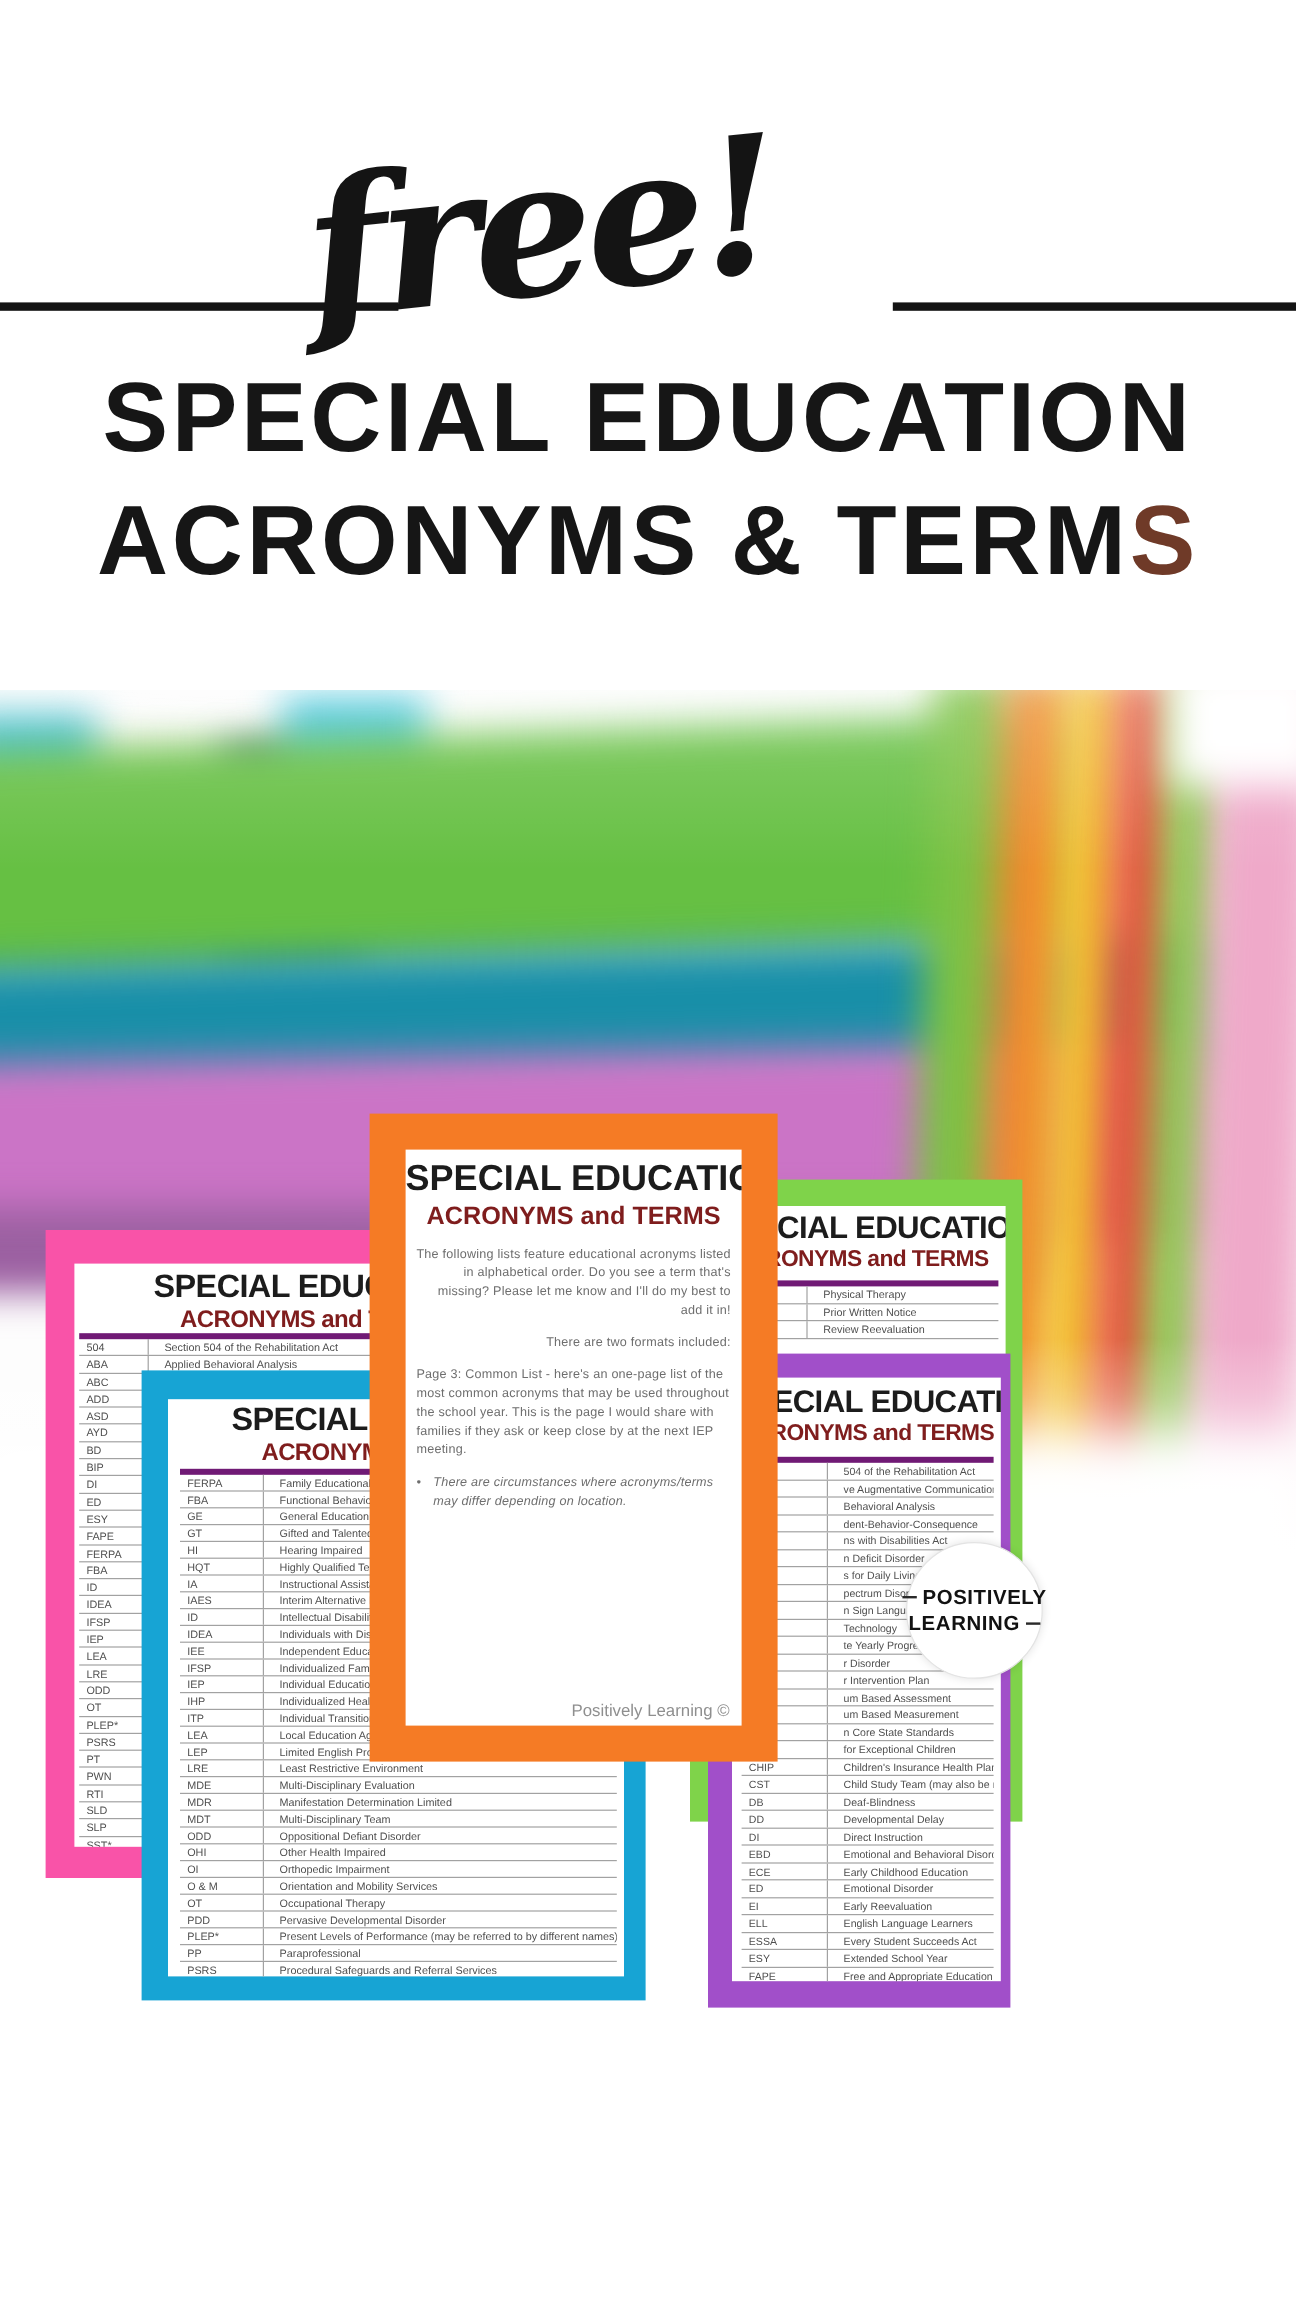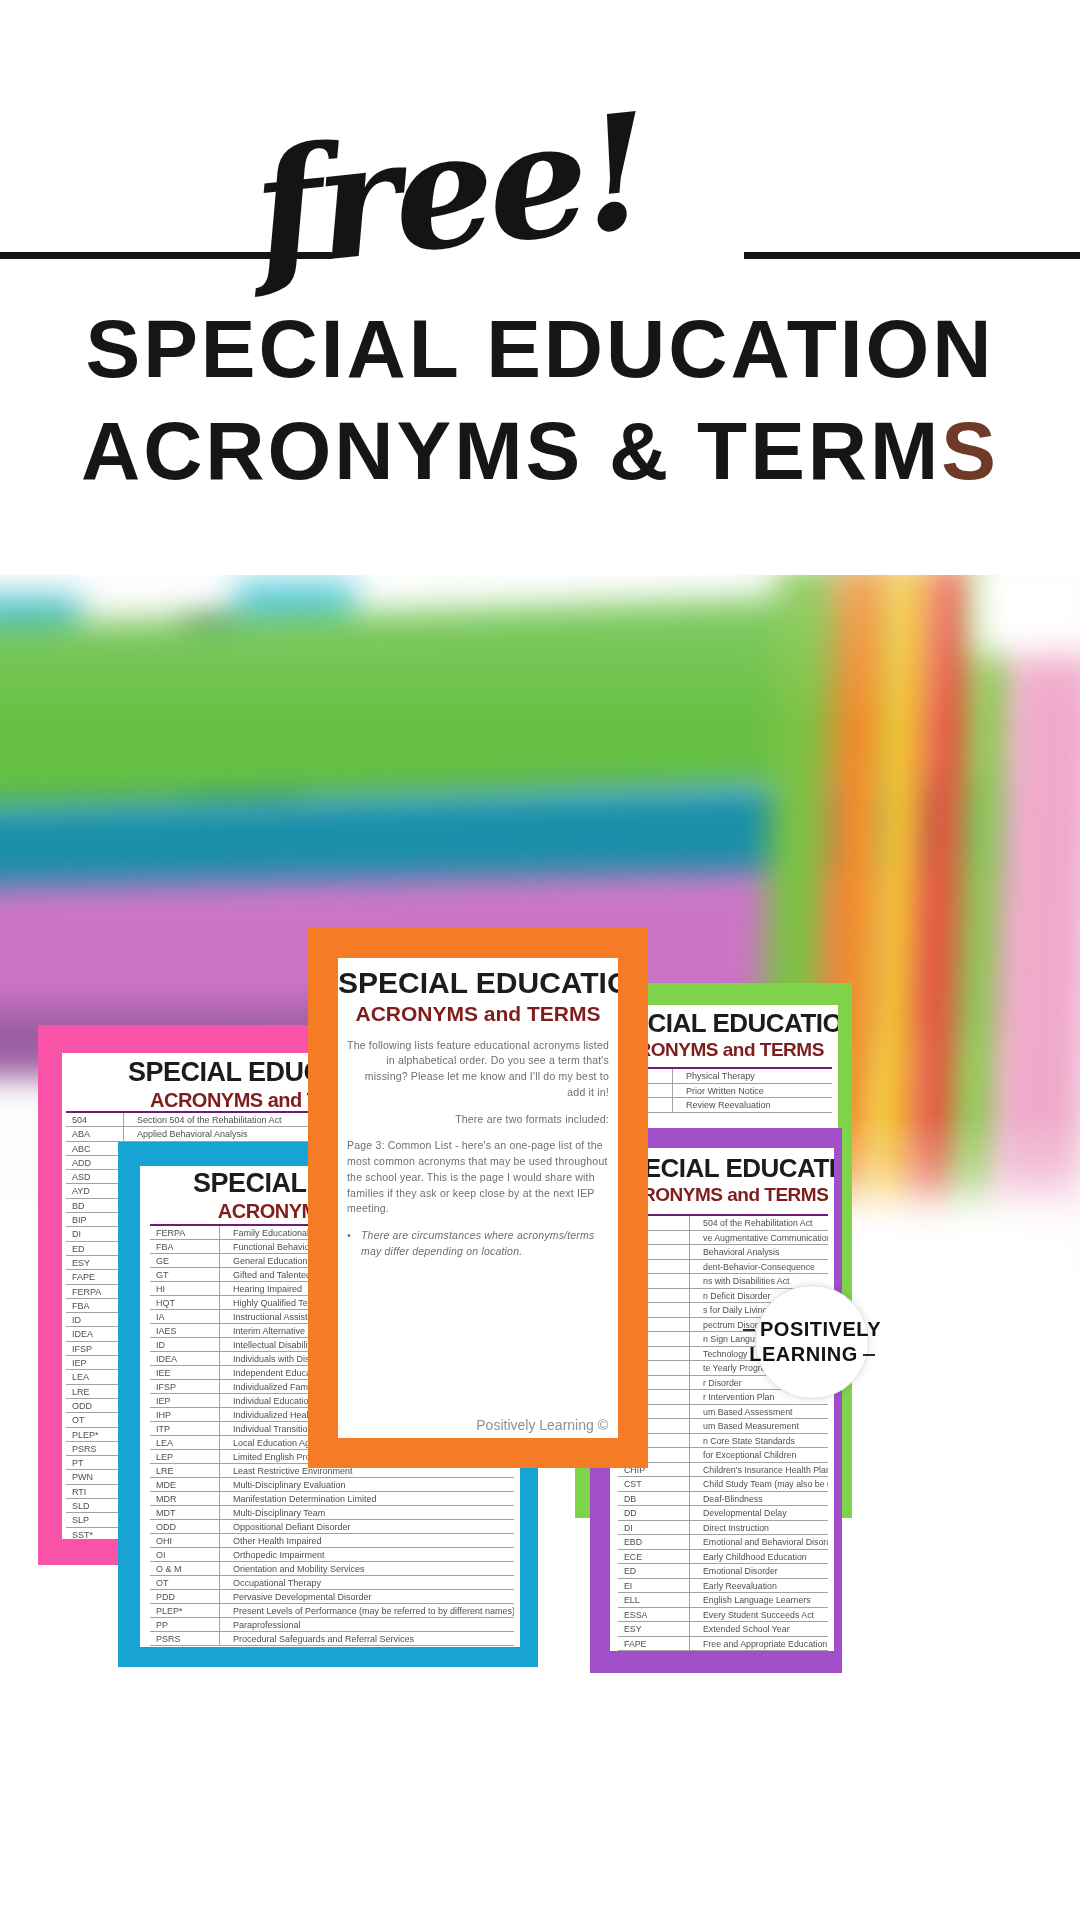--- a/index.html
+++ b/index.html
@@ -26,21 +26,21 @@
                   background:linear-gradient(to bottom, rgba(255,255,255,0.22) 0%, rgba(255,255,255,0) 20%,
                              rgba(255,255,255,0) 72%, #ffffff 96%); }
 
   
   .doc { position:absolute; }
   .page-inner { position:absolute; background:#ffffff; overflow:hidden; }
   .doc-title1 { font-weight:700; color:#1c1c1c; letter-spacing:-0.5px; white-space:nowrap; overflow:hidden;
                 font-size:27px; line-height:1.15; text-align:center; }
   .doc-title2 { font-weight:700; color:#7f1d1d; letter-spacing:-0.5px; white-space:nowrap; overflow:hidden;
                 font-size:20px; line-height:1.2; text-align:center; }
-  .dtable { position:absolute; border-top:2px solid #701a75; }
+  .dtable { position:absolute; border-top:5px solid #701a75; }
   .trow { display:flex; height:14.3px; border-bottom:1px solid #a2a2a2; font-size:9px; color:#4f4f4f; }
   .tc { padding:2px 0 0 6px; white-space:nowrap; overflow:hidden; }
   .tc.acr { width:58px; border-right:1px solid #a2a2a2; }
   .tc.def { flex:1; padding-left:13px; }
 
   .doc.pink { left:38px; top:1025px; width:294px; height:540px; z-index:3; }
   .doc.pink .page-inner { left:24px; top:28px; right:10px; bottom:26px; }
   .doc.pink .doc-title1 { margin-top:4px; text-align:left; padding-left:66px; }
   .doc.pink .doc-title2 { text-align:left; padding-left:88px; }
   .doc.pink .dtable { left:4px; right:0; top:58px; }
@@ -77,21 +77,21 @@
   .o-body p + p { margin-top:11px; }
   .o-bullet { display:flex; margin-top:11px; font-style:italic; }
   .o-bullet .mark { width:14px; flex:none; }
   .o-credit { position:absolute; right:10px; bottom:5px; font-size:14px; color:#8f8f8f; }
 
   
   .logo { position:absolute; left:755px; top:1285px; width:114px; height:114px; border-radius:50%;
           background:#ffffff; border:1px solid #e3e3e3; box-shadow:0 0 8px rgba(0,0,0,0.12);
           display:flex; flex-direction:column; align-items:center; justify-content:center; z-index:9; }
   .logo-row { display:flex; align-items:center; gap:5px; }
-  .logo-text { font-size:20px; font-weight:700; letter-spacing:0.5px; color:#121212; line-height:1.25; }
+  .logo-text { font-size:17px; font-weight:700; letter-spacing:0.5px; color:#121212; line-height:1.25; }
   .logo-dash { width:12px; height:2px; background:#2a2a2a; }
 
   
   .footer-bar { position:absolute; left:0; top:1756px; width:1080px; height:78px;
                 display:flex; align-items:center; justify-content:center; z-index:10; }
   .footer-label { font-size:34px; font-weight:700; color:#0d0d0d; letter-spacing:0.5px; }
 </style>
 </head>
 <body>
 

